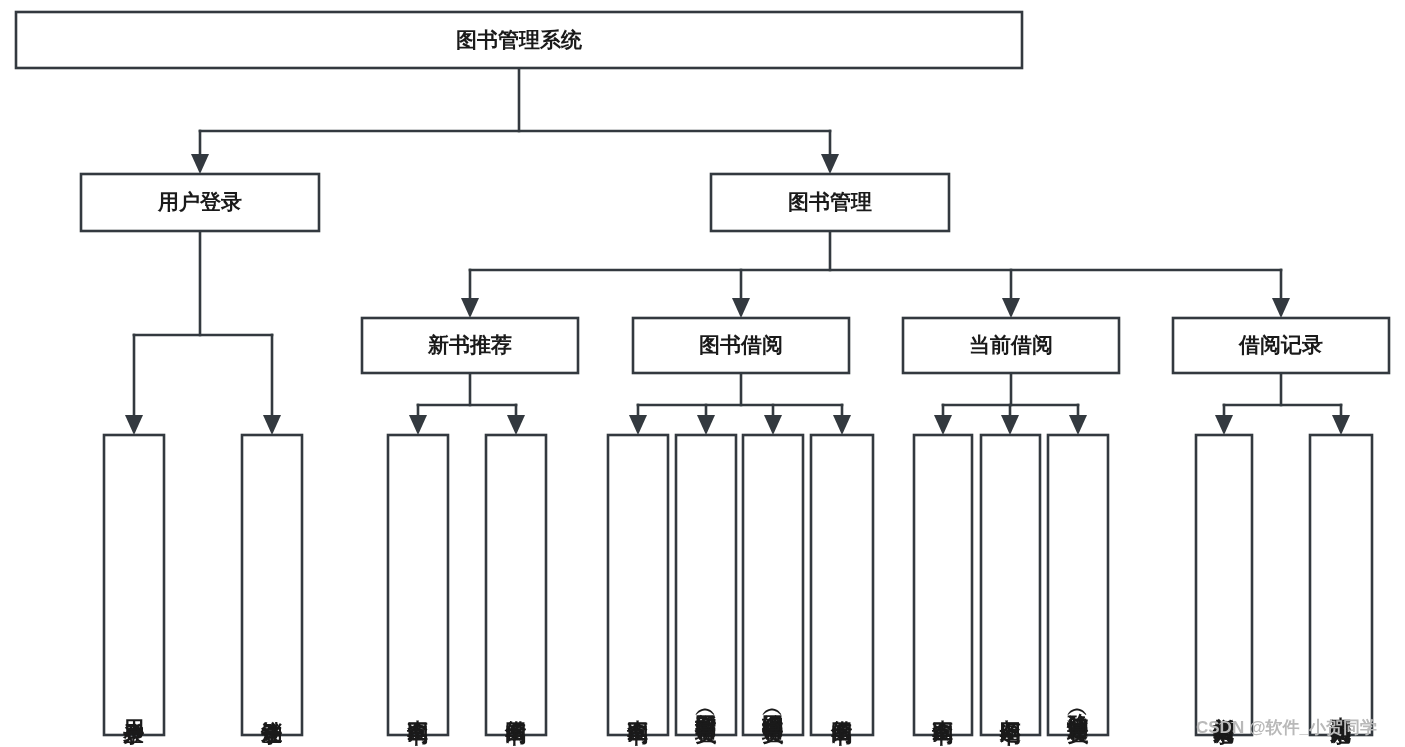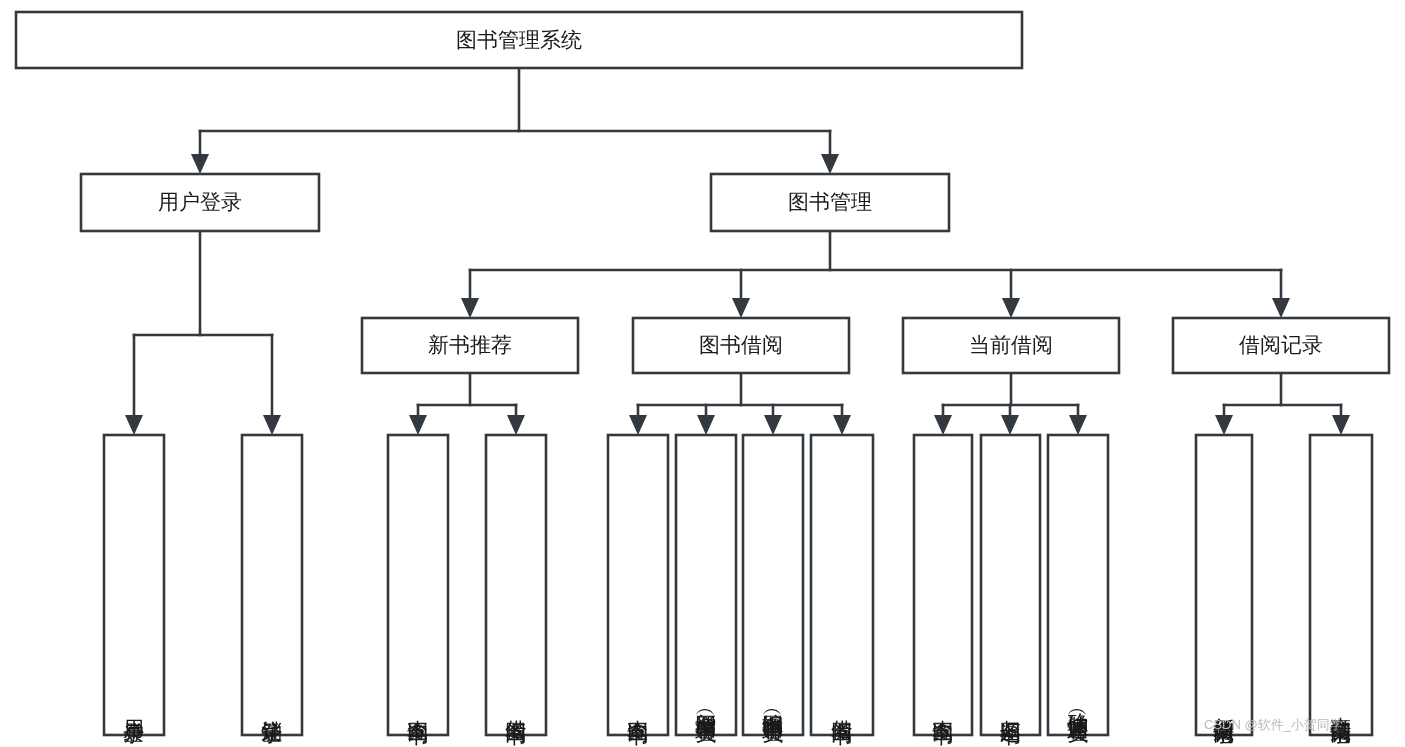--- a/index.html
+++ b/index.html
@@ -11,20 +11,21 @@
     width: 1405px;
     height: 747px;
     font-family: "Liberation Sans", "DejaVu Sans", sans-serif;
     overflow: hidden;
     position: relative;
   }
   #diagram-root {
     position: relative;
     width: 1405px;
     height: 744px;
+    font-weight: bold;
   }
   svg.diagram-svg {
     position: absolute;
     top: 0;
     left: 0;
     width: 1405px;
     height: 747px;
   }
   .node-box {
     fill: #ffffff;
@@ -65,25 +66,24 @@
     font-size: 21px;
     line-height: 1.12;
     letter-spacing: 1.5px;
     color: #1a1a1a;
     white-space: nowrap;
     text-align: left;
   }
   .watermark {
     position: absolute;
     font-family: "Liberation Sans", "DejaVu Sans", sans-serif;
-    font-size: 13px;
+    font-size: 17px;
     color: #b9b9b9;
     white-space: nowrap;
     user-select: none;
-    padding-left: 8px;
   }
 </style>
 </head>
 <body>
 
 <div id="diagram-root">
   <svg class="diagram-svg" viewBox="0 0 1405 747">
     <g id="edges-layer">
         <line x1="519" y1="68" x2="519" y2="131" class="connector"></line>
         <line x1="200" y1="131" x2="830" y2="131" class="connector"></line>

